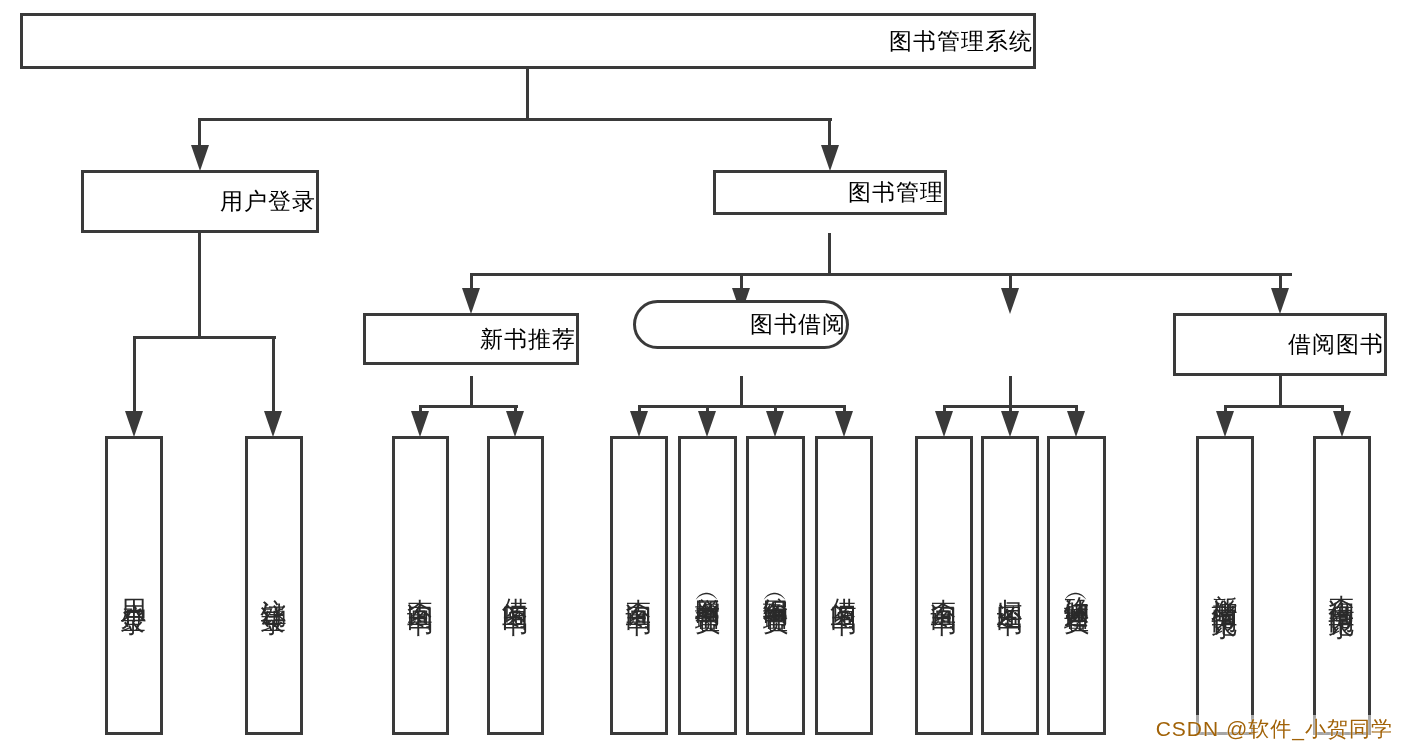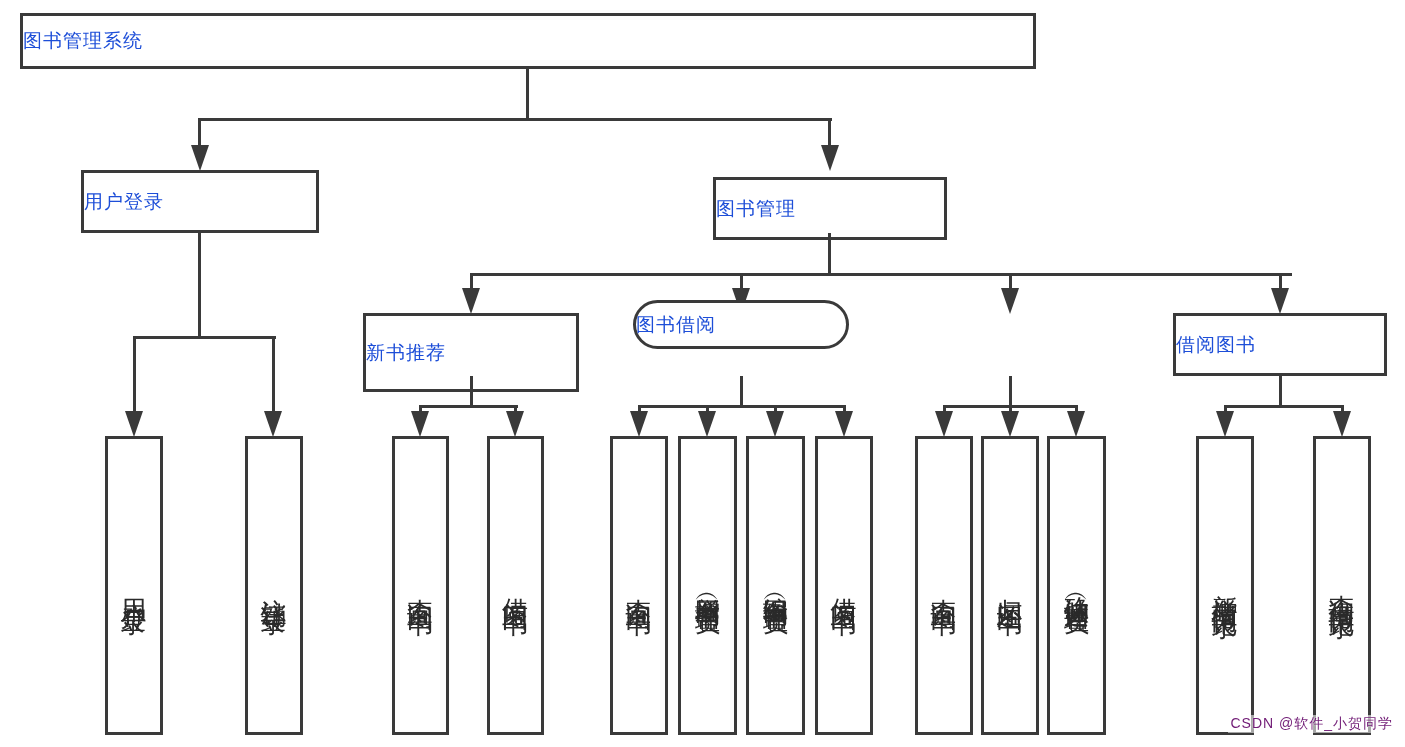--- a/index.html
+++ b/index.html
@@ -2,41 +2,41 @@
 <html><head>
 <meta charset="utf-8">
 <style>
   html,body{margin:0;padding:0;background:#ffffff;}
   #canvas{
     position:relative;width:1405px;height:747px;background:#ffffff;overflow:hidden;
     font-family:"Liberation Sans","DejaVu Sans",sans-serif;color:#2a2a2a;
   }
   .hbox{
     position:absolute;box-sizing:border-box;border:3px solid #3a3a3a;background:#ffffff;
-    display:flex;align-items:center;justify-content:flex-start;
-    font-size:19px;letter-spacing:1px;color:#1d4ed8;white-space:nowrap;
+    display:flex;align-items:center;justify-content:flex-end;
+    font-size:23px;letter-spacing:1px;color:#000000;white-space:nowrap;
   }
   .vbox{
     position:absolute;box-sizing:border-box;border:3px solid #3a3a3a;background:#ffffff;
     display:flex;align-items:center;justify-content:center;color:#2a2a2a;
   }
   .vbox span{
     writing-mode:vertical-rl;text-orientation:mixed;
     font-size:26px;letter-spacing:4px;line-height:1;white-space:nowrap;
   }
   .vbox.long span{letter-spacing:2px;font-size:25px;}
   .line{position:absolute;background:#3a3a3a;}
   .arrow{
     position:absolute;width:0;height:0;
     border-left:9px solid transparent;border-right:9px solid transparent;
     border-top:26px solid #3a3a3a;
   }
   #watermark{
     position:absolute;top:715px;right:10px;z-index:5;
-    font-size:14px;letter-spacing:1px;color:#701a75;
+    font-size:21px;letter-spacing:1px;color:#a16207;
     background:rgba(255,255,255,0.55);padding:0 2px;
     text-shadow:0 0 2px #ffffff;white-space:nowrap;
   }
 </style>
 </head>
 <body>
 
 <div id="canvas">
 
   <div class="hbox" style="left:20px;top:13px;width:1016px;height:56px;">
@@ -46,21 +46,21 @@
   <div class="line" style="left:526px;top:69px;width:3px;height:49px;"></div>
   <div class="line" style="left:198px;top:118px;width:634px;height:3px;"></div>
   <div class="line" style="left:198px;top:118px;width:3px;height:34px;"></div>
   <div class="arrow" style="left:191px;top:145px;"></div>
   <div class="line" style="left:828px;top:118px;width:3px;height:34px;"></div>
   <div class="arrow" style="left:821px;top:145px;"></div>
 
   <div class="hbox" style="left:81px;top:170px;width:238px;height:63px;">
     <span>用户登录</span>
   </div>
-  <div class="hbox" style="left:713px;top:177px;width:234px;height:63px;">
+  <div class="hbox" style="left:713px;top:170px;width:234px;height:45px;">
     <span>图书管理</span>
   </div>
 
   <div class="line" style="left:198px;top:233px;width:3px;height:103px;"></div>
   <div class="line" style="left:133px;top:336px;width:143px;height:3px;"></div>
   <div class="line" style="left:133px;top:336px;width:3px;height:78px;"></div>
   <div class="arrow" style="left:125px;top:411px;"></div>
   <div class="line" style="left:272px;top:336px;width:3px;height:78px;"></div>
   <div class="arrow" style="left:264px;top:411px;"></div>
 
@@ -68,21 +68,21 @@
   <div class="line" style="left:470px;top:273px;width:822px;height:3px;"></div>
   <div class="line" style="left:470px;top:273px;width:3px;height:20px;"></div>
   <div class="arrow" style="left:462px;top:288px;"></div>
   <div class="line" style="left:740px;top:273px;width:3px;height:20px;"></div>
   <div class="arrow" style="left:732px;top:288px;"></div>
   <div class="line" style="left:1009px;top:273px;width:3px;height:20px;"></div>
   <div class="arrow" style="left:1001px;top:288px;"></div>
   <div class="line" style="left:1279px;top:273px;width:3px;height:20px;"></div>
   <div class="arrow" style="left:1271px;top:288px;"></div>
 
-  <div class="hbox" style="left:363px;top:313px;width:216px;height:79px;">
+  <div class="hbox" style="left:363px;top:313px;width:216px;height:52px;">
     <span>新书推荐</span>
   </div>
   <div class="hbox" style="left:633px;top:300px;width:216px;height:49px;border-radius:30px;">
     <span>图书借阅</span>
   </div>
   <div class="hbox" style="left:1173px;top:313px;width:214px;height:63px;">
     <span>借阅图书</span>
   </div>
 
   <div class="line" style="left:470px;top:376px;width:3px;height:31px;"></div>

